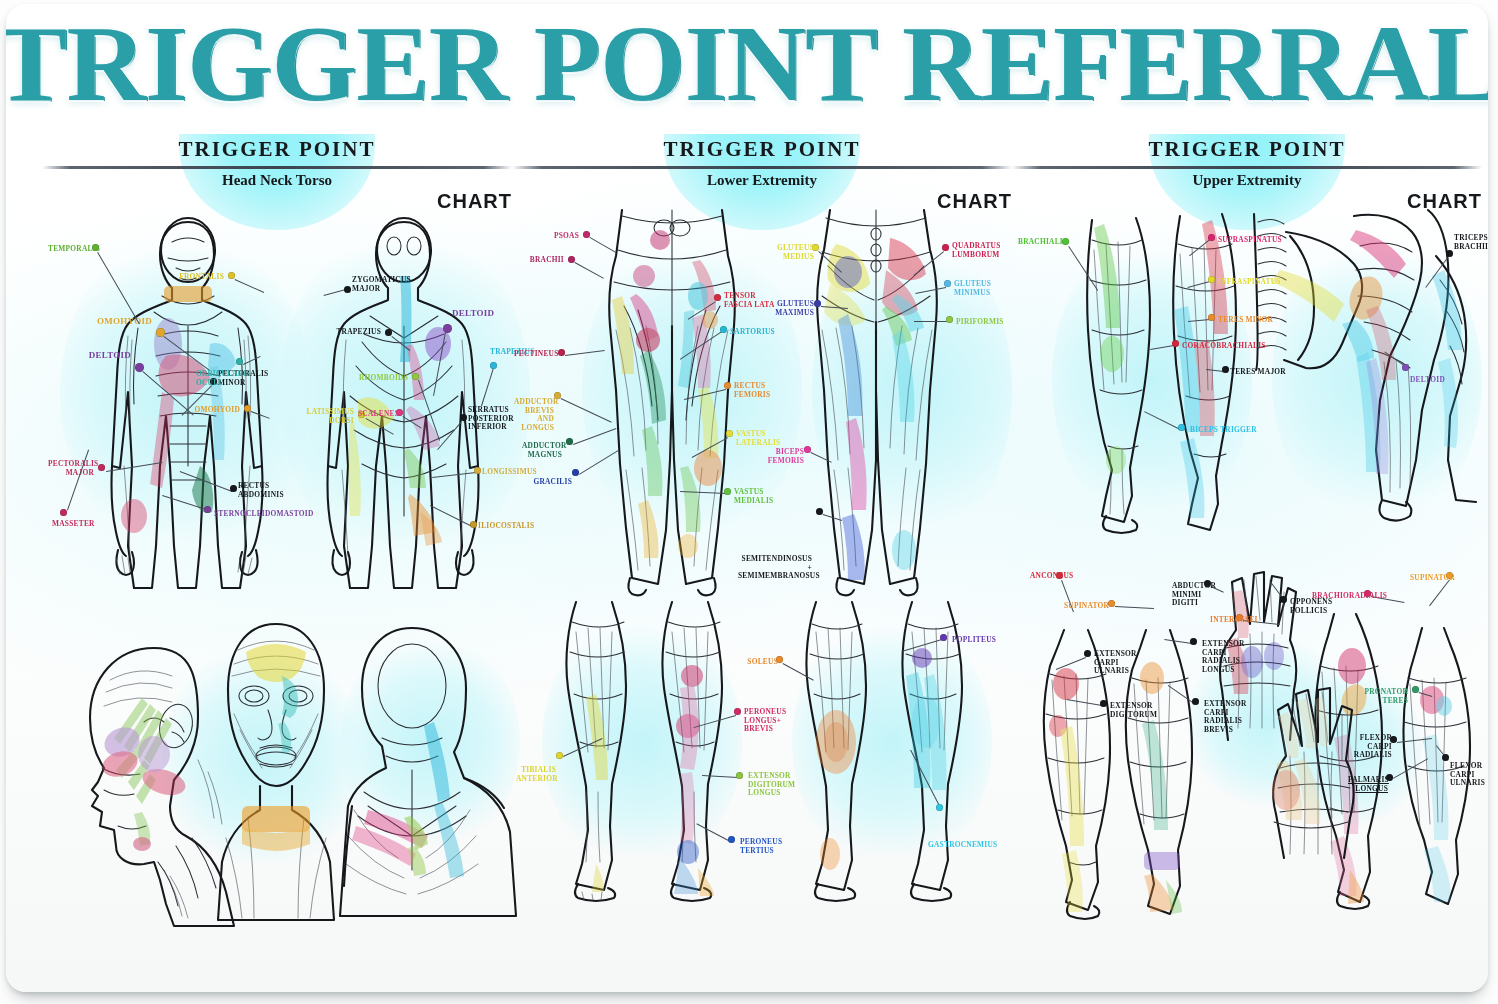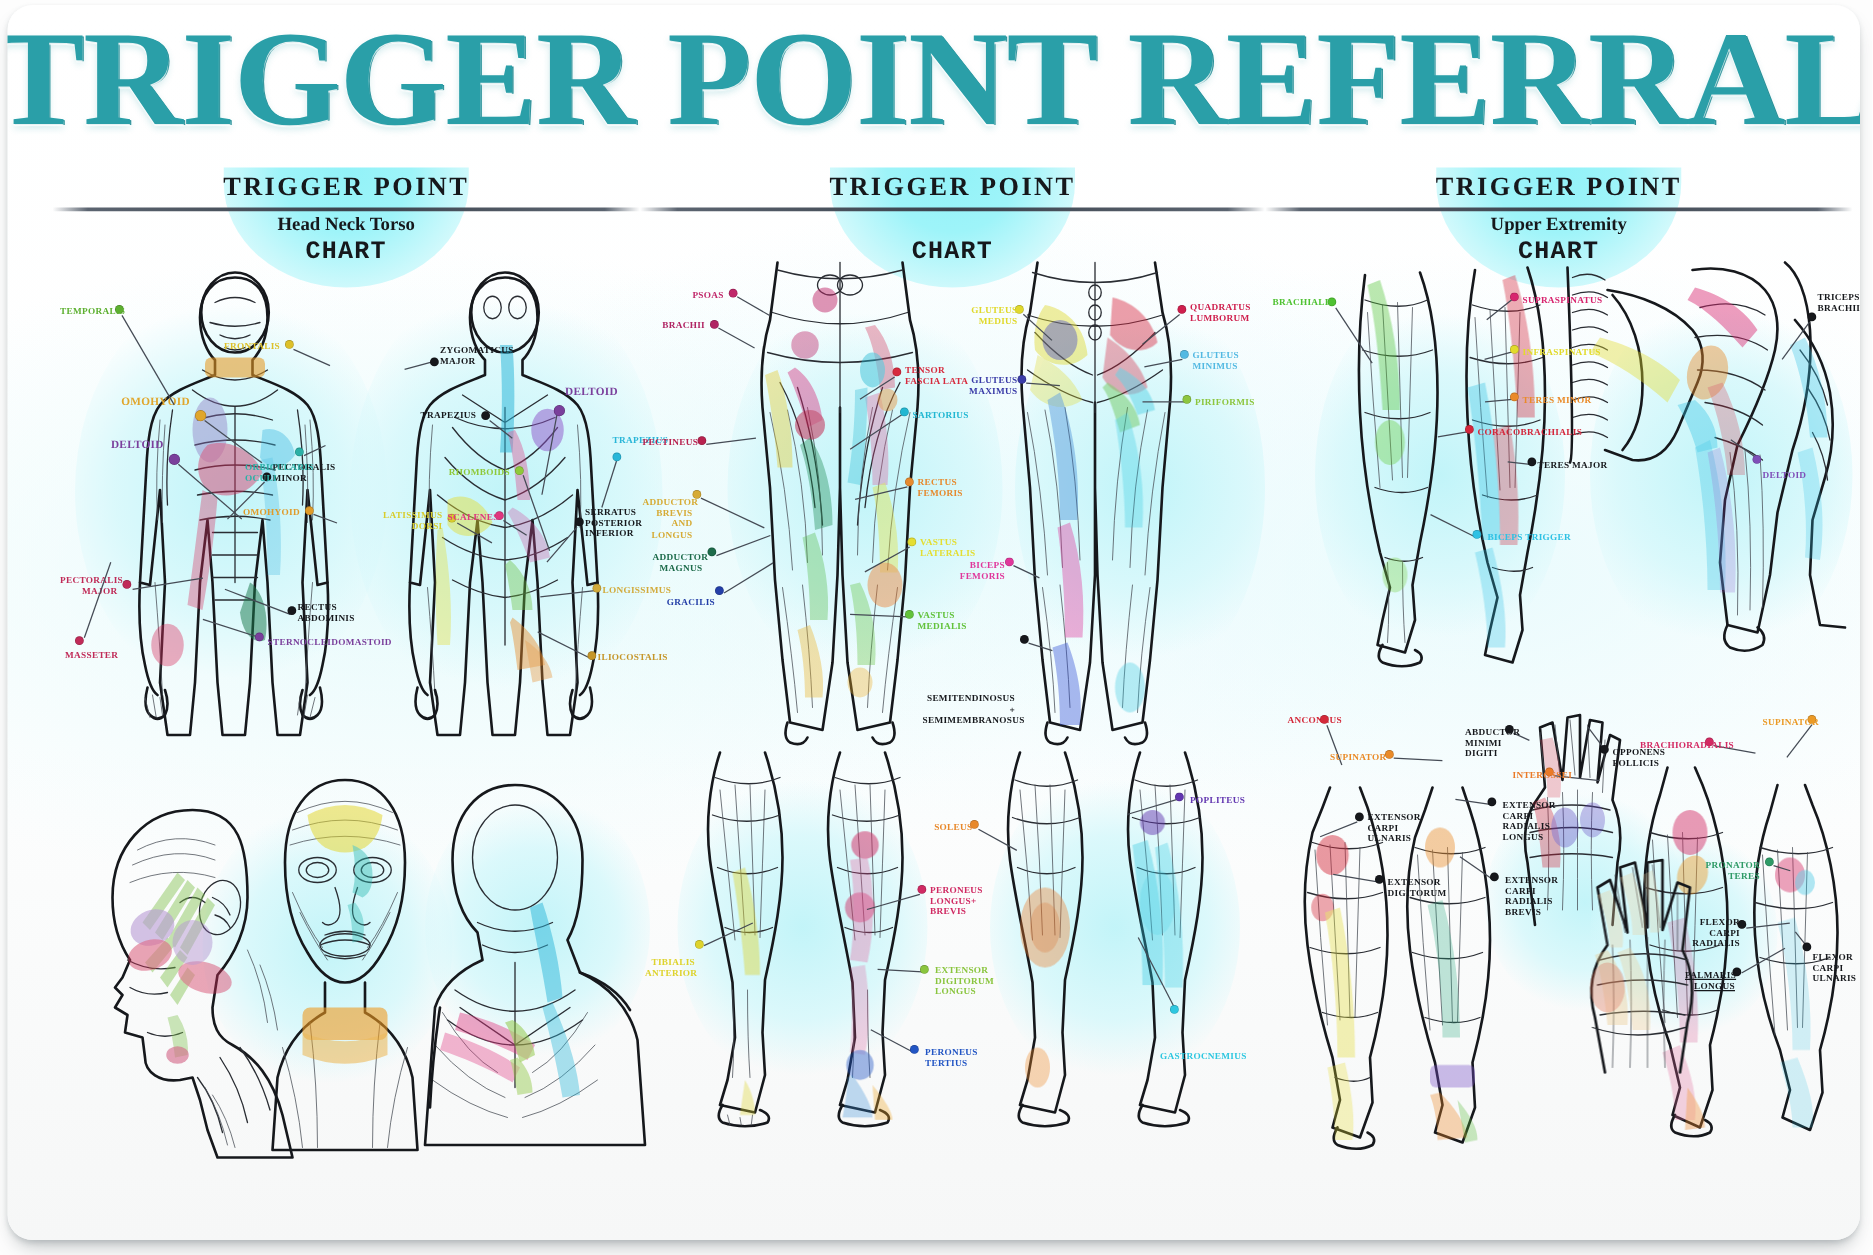--- a/index.html
+++ b/index.html
@@ -57,22 +57,22 @@
   .head-tp{
     position:absolute;left:0;right:0;top:5px;text-align:center;
     font-size:21px;font-weight:700;color:#16181c;letter-spacing:2px;
     font-family:"Liberation Serif",serif;
   }
   .head-sub{
     position:absolute;left:0;right:0;top:40px;text-align:center;
     font-size:15px;font-weight:700;color:#16181c;font-family:"Liberation Serif",serif;
   }
   .head-chart{
-    position:absolute;left:0;right:0;top:58px;text-align:center;
-    font-size:20px;font-weight:700;color:#16181c;letter-spacing:1px;font-family:Liberation Mono, monospace;
+    position:absolute;left:0;right:0;top:58px;text-align:right;
+    font-size:20px;font-weight:700;color:#16181c;letter-spacing:1px;font-family:Liberation Sans, sans-serif;
   }
 
   
   .figs{position:absolute;left:0;right:0;top:78px;bottom:0;}
   .subpanel{position:absolute;left:0;right:0;}
   .sp-top{top:0;height:390px;}
   .sp-bot{top:392px;bottom:0;}
 
   
   .halo{position:absolute;border-radius:50%;background:radial-gradient(circle,#b9f3f8 0%, #d6f8fb 45%, rgba(214,248,251,0) 72%);opacity:.85;}
@@ -334,20 +334,21 @@
             <div class="dot sm" style="left: 448px; top: 230px; background: rgb(41, 182, 216);"></div>
             <div class="lbl al" style="color: rgb(41, 182, 216); top: 216px; left: 448px;">TRAPEZIUS</div>
           </div>
       </div>
 
       <div class="panel p2">
         <div class="panel-head">
           <div class="head-arc"></div>
           <div class="head-rule"></div>
           <div class="head-tp nosel">TRIGGER  POINT</div>
+          <div class="head-sub nosel">Lower Extremity</div>
           <div class="head-chart nosel">CHART</div>
         </div>
         <div class="figs">
           <div class="subpanel sp-top">
             <div class="halo" style="left:70px;top:20px;width:220px;height:320px;"></div>
             <div class="halo" style="left:300px;top:20px;width:200px;height:320px;"></div>
             <svg class="fig" style="left:90px;top:0px;" width="140" height="386" viewBox="0 0 140 386">
               <g class="body-fill">
                 <path class="ol" d="M20 0 L14 46 C8 66 6 90 8 116 L14 180 L18 254 L24 318 L30 368 L56 374 L64 320 L68 250 L70 180 L70 116 L70 180 L72 250 L76 320 L84 374 L110 368 L116 318 L122 254 L126 180 L132 116 C134 90 132 66 126 46 L120 0"></path>
                 <path class="ol-t" d="M20 6 q50 14 100 0 M16 40 q54 18 108 0 M12 72 q58 16 116 0"></path>

